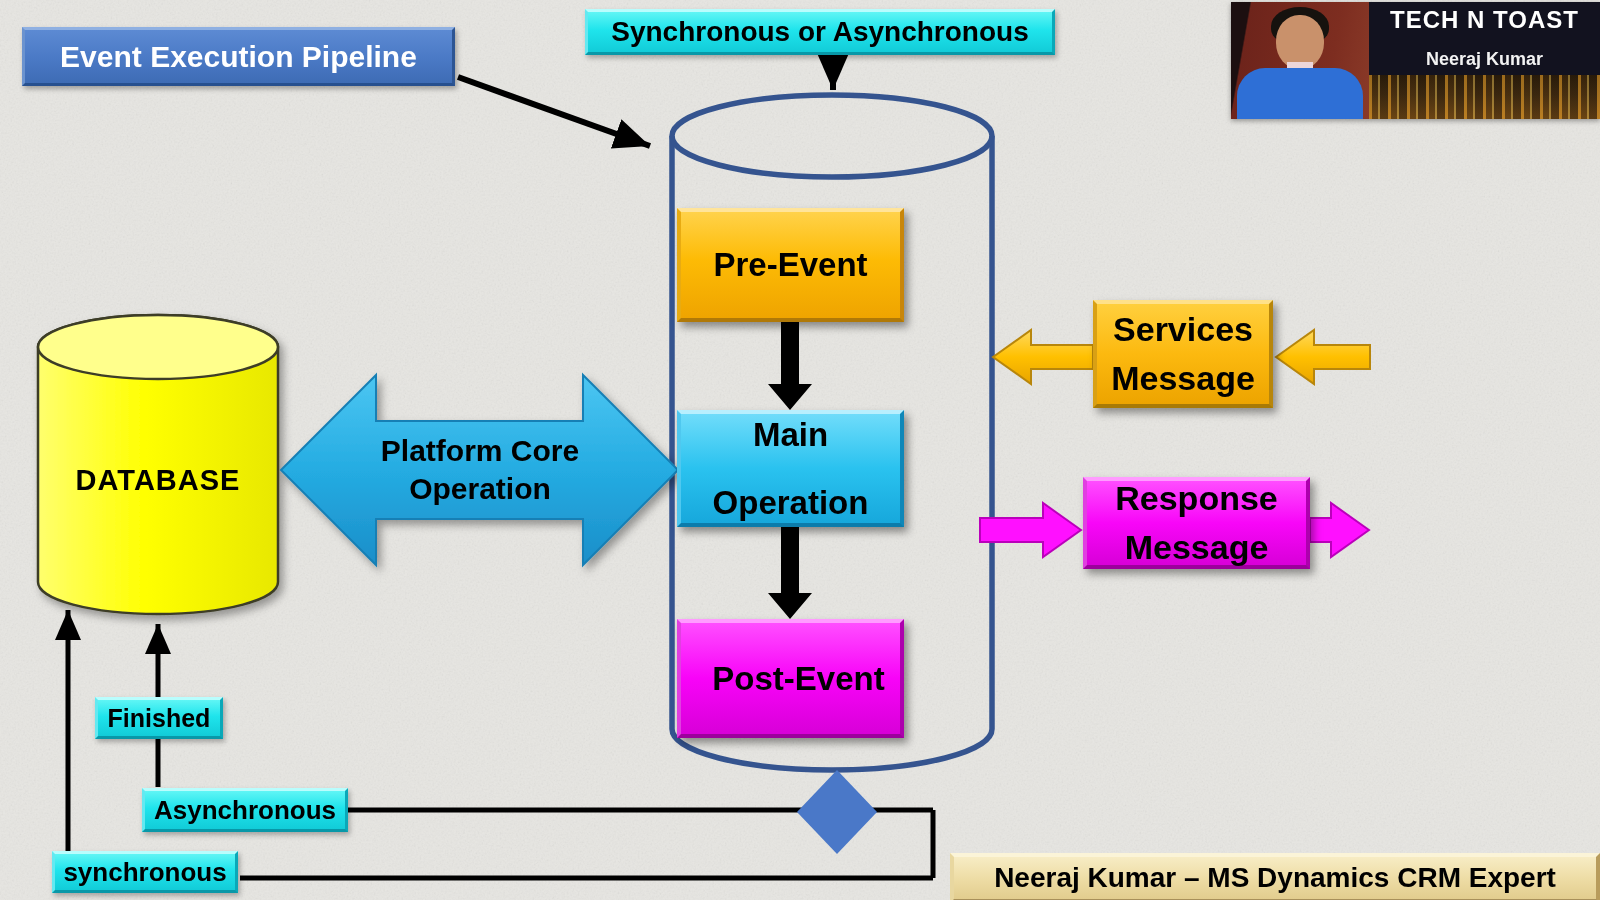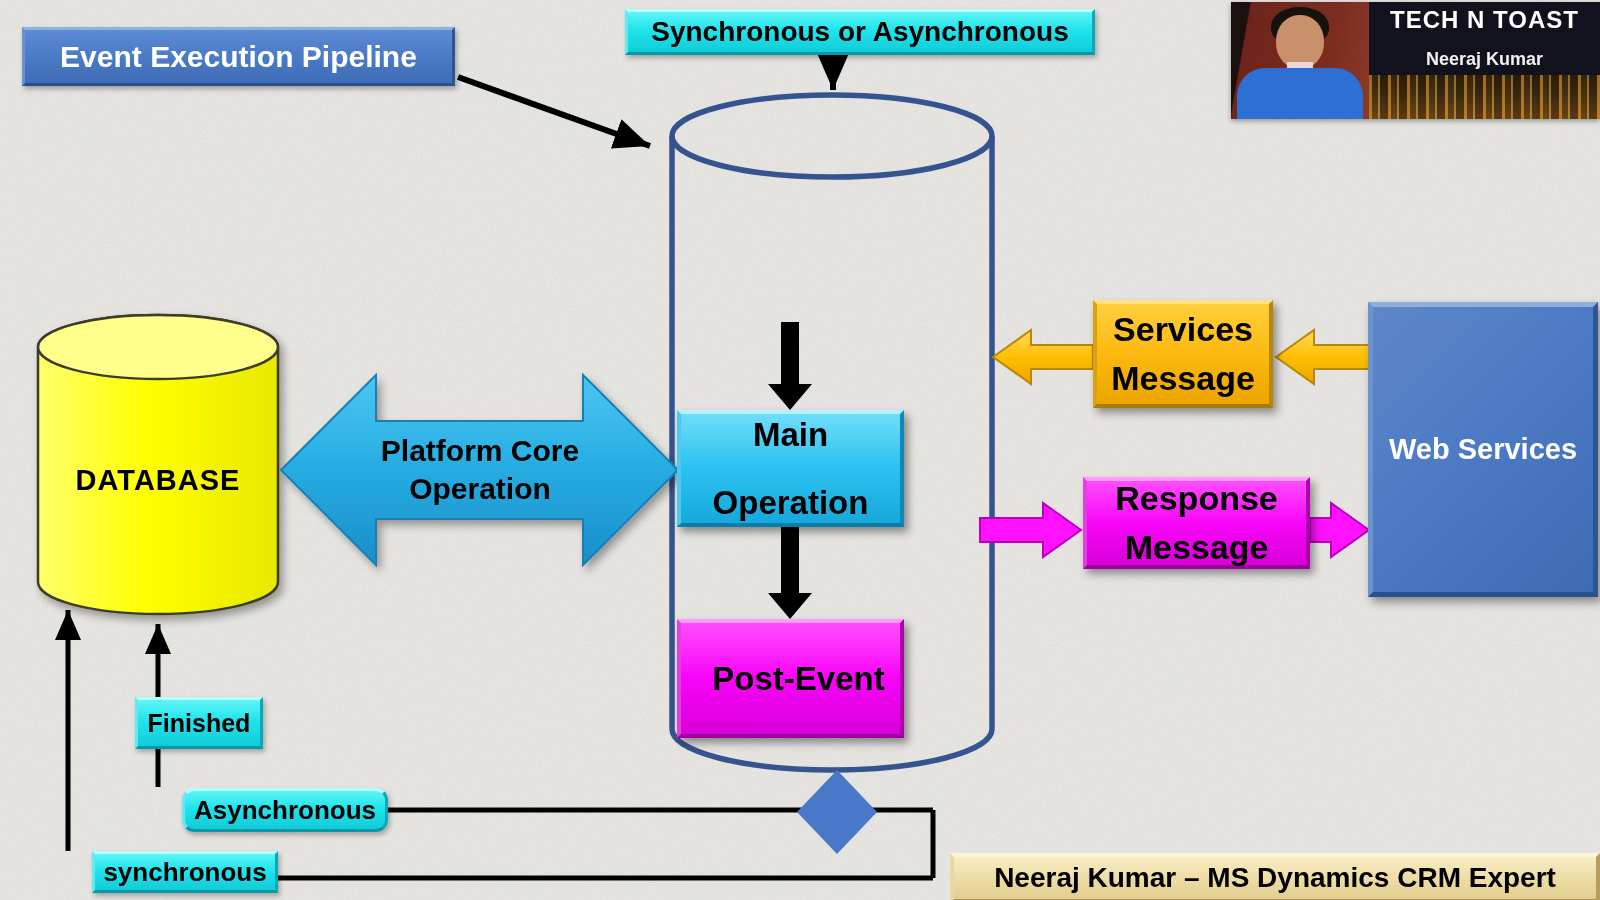--- a/index.html
+++ b/index.html
@@ -18,25 +18,24 @@
   .title-box{
     left:22px;top:27px;width:433px;height:59px;font-size:30px;color:#fff;
     background:linear-gradient(180deg,#5c8ad3 0%,#4a79c5 55%,#3e6cb5 100%);
     border:3px solid;border-color:#8fb0e2 #2d5593 #27508f #6b93cf;
     box-shadow:2px 3px 5px rgba(0,0,0,.30);
   }
   .cyanbox{
     background:linear-gradient(180deg,#5ff5f5 0%,#1fe4ec 45%,#12ccd8 100%);
     border:3px solid;border-color:#b9fdfd #0aa8b8 #0898a8 #63e9f1;
     box-shadow:2px 3px 5px rgba(0,0,0,.28);
-    margin-left:40px;
   }
   .mode-box{left:585px;top:9px;width:470px;height:46px;font-size:28px;}
-  .finished-box{left:95px;top:697px;width:128px;height:52px;font-size:25px;}
-  .async-box{left:142px;top:788px;width:206px;height:44px;font-size:26px;border-radius:12px;}
+  .finished-box{left:95px;top:697px;width:128px;height:42px;font-size:25px;}
+  .async-box{left:142px;top:788px;width:206px;height:44px;font-size:26px;}
   .sync-box{left:52px;top:851px;width:186px;height:42px;font-size:26px;}
 
   .stage-box{
     left:677px;width:227px;font-size:33px;line-height:1.25;flex-direction:column;
     box-shadow:4px 5px 8px rgba(0,0,0,.40);
   }
   .pre-box{
     top:208px;height:114px;
     background:linear-gradient(180deg,#ffd24a 0%,#fdbb05 45%,#efa400 100%);
     border:4px solid;border-color:#ffe49a #c8860a #b07908 #e8ab12;
@@ -168,20 +167,23 @@
     <polygon fill="#ff10ff" stroke="#bb00bb" stroke-width="2" points="1081,530 1043,503 1043,518 980,518 980,542 1043,542 1043,557"></polygon>
     <polygon fill="#ff10ff" stroke="#bb00bb" stroke-width="2" points="1369,530 1331,503 1331,518 1310,518 1310,542 1331,542 1331,557"></polygon>
 
     <polygon fill="#4a78c8" points="797,812 837,770 877,812 837,854"></polygon>
   </svg>
 
   <div class="abs lbl z2 title-box">Event Execution Pipeline</div>
 
   <div class="abs lbl z2 cyanbox mode-box">Synchronous or Asynchronous</div>
 
+  <div class="abs lbl z2 stage-box pre-box">
+    <span>Pre-Event</span>
+  </div>
   <div class="abs lbl z2 stage-box main-box">
     <span>Main</span>
     <span>Operation</span>
   </div>
   <div class="abs lbl z2 stage-box post-box">
     <span>Post-Event</span>
   </div>
 
   <div class="abs lbl z2 db-label">DATABASE</div>
   <div class="abs lbl z2 plat-label">
@@ -189,23 +191,20 @@
     <span>Operation</span>
   </div>
 
   <div class="abs lbl z2 req-box">
     <span>Services</span>
     <span>Message</span>
   </div>
   <div class="abs lbl z2 resp-box">
     <span>Response</span>
     <span>Message</span>
-  </div>
-  <div class="abs lbl z2 ws-box">
-    <span>Web Services</span>
   </div>
 
   <div class="abs lbl z2 cyanbox finished-box">Finished</div>
   <div class="abs lbl z2 cyanbox async-box">Asynchronous</div>
   <div class="abs lbl z2 cyanbox sync-box">synchronous</div>
 
   <div class="abs lbl z2 credit-box">Neeraj Kumar – MS Dynamics CRM Expert</div>
 
   <div class="abs z2 banner">
     <div class="photo">

